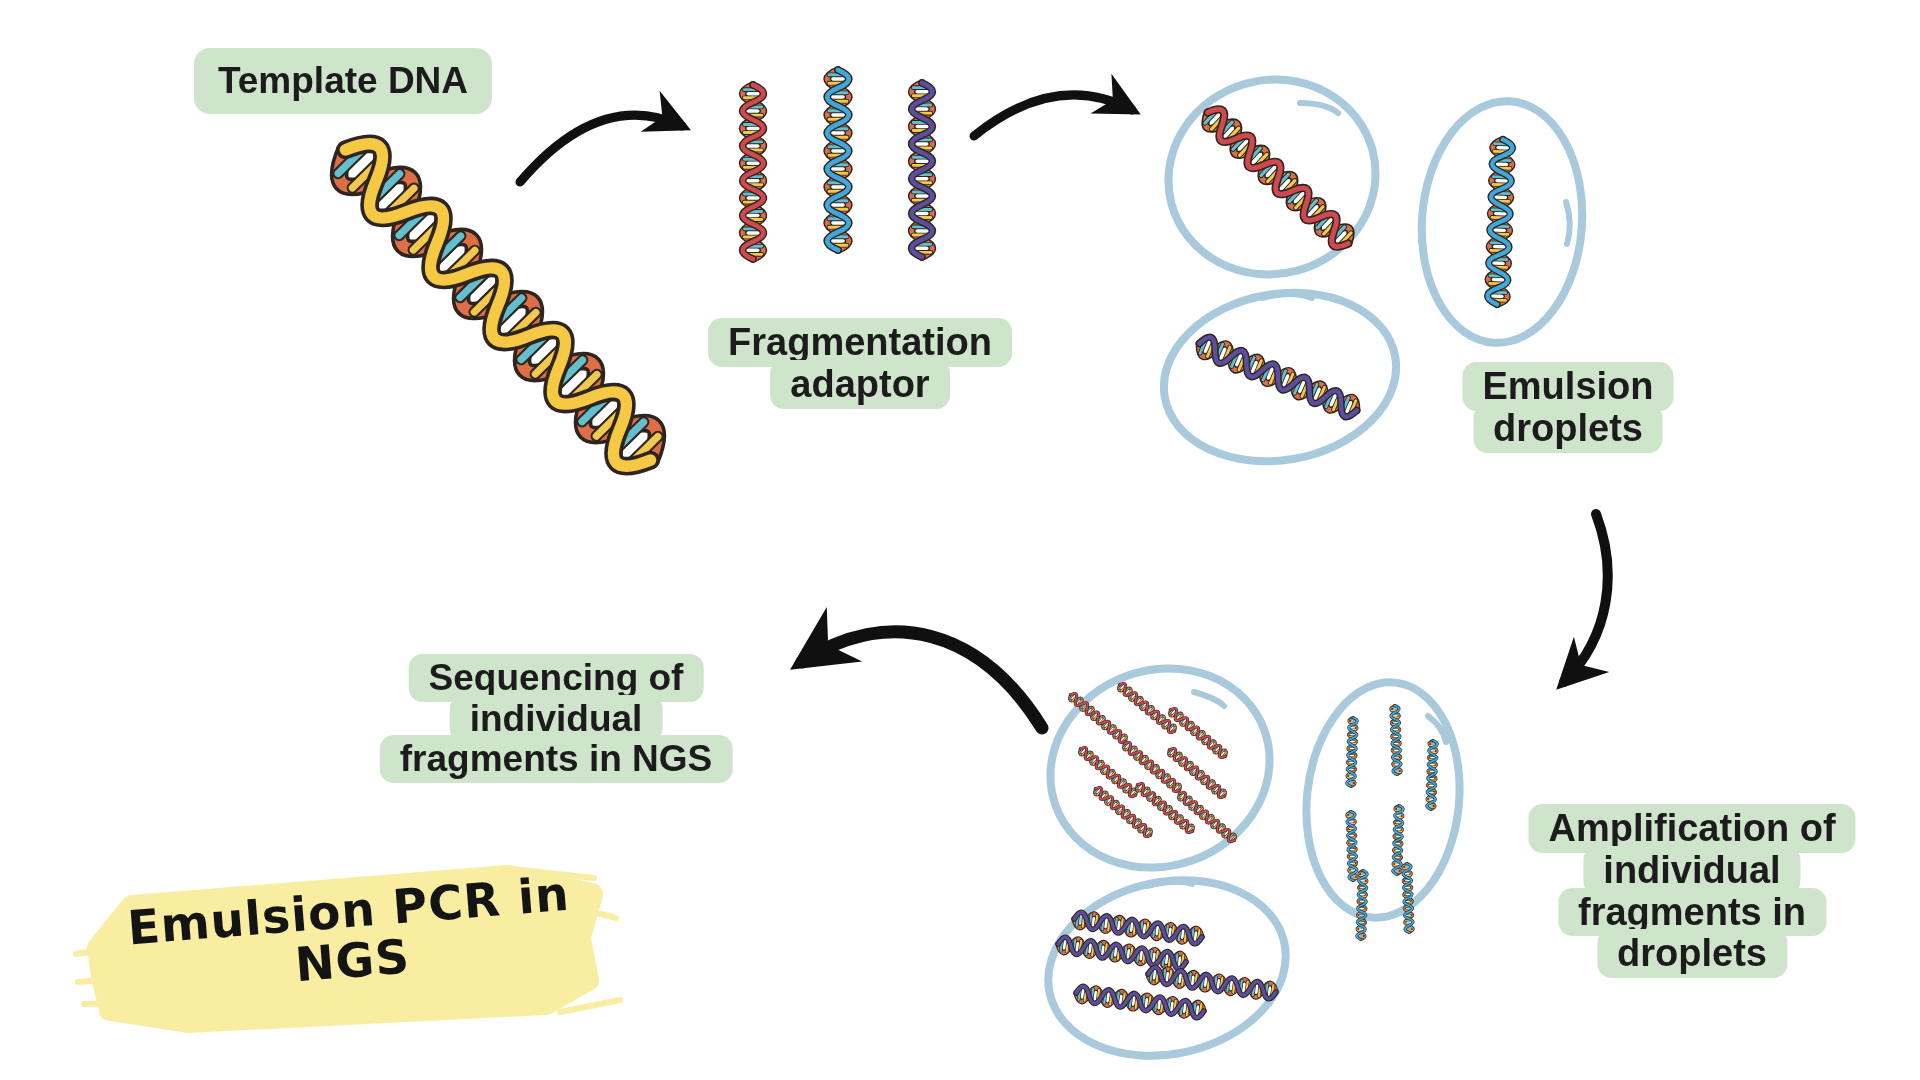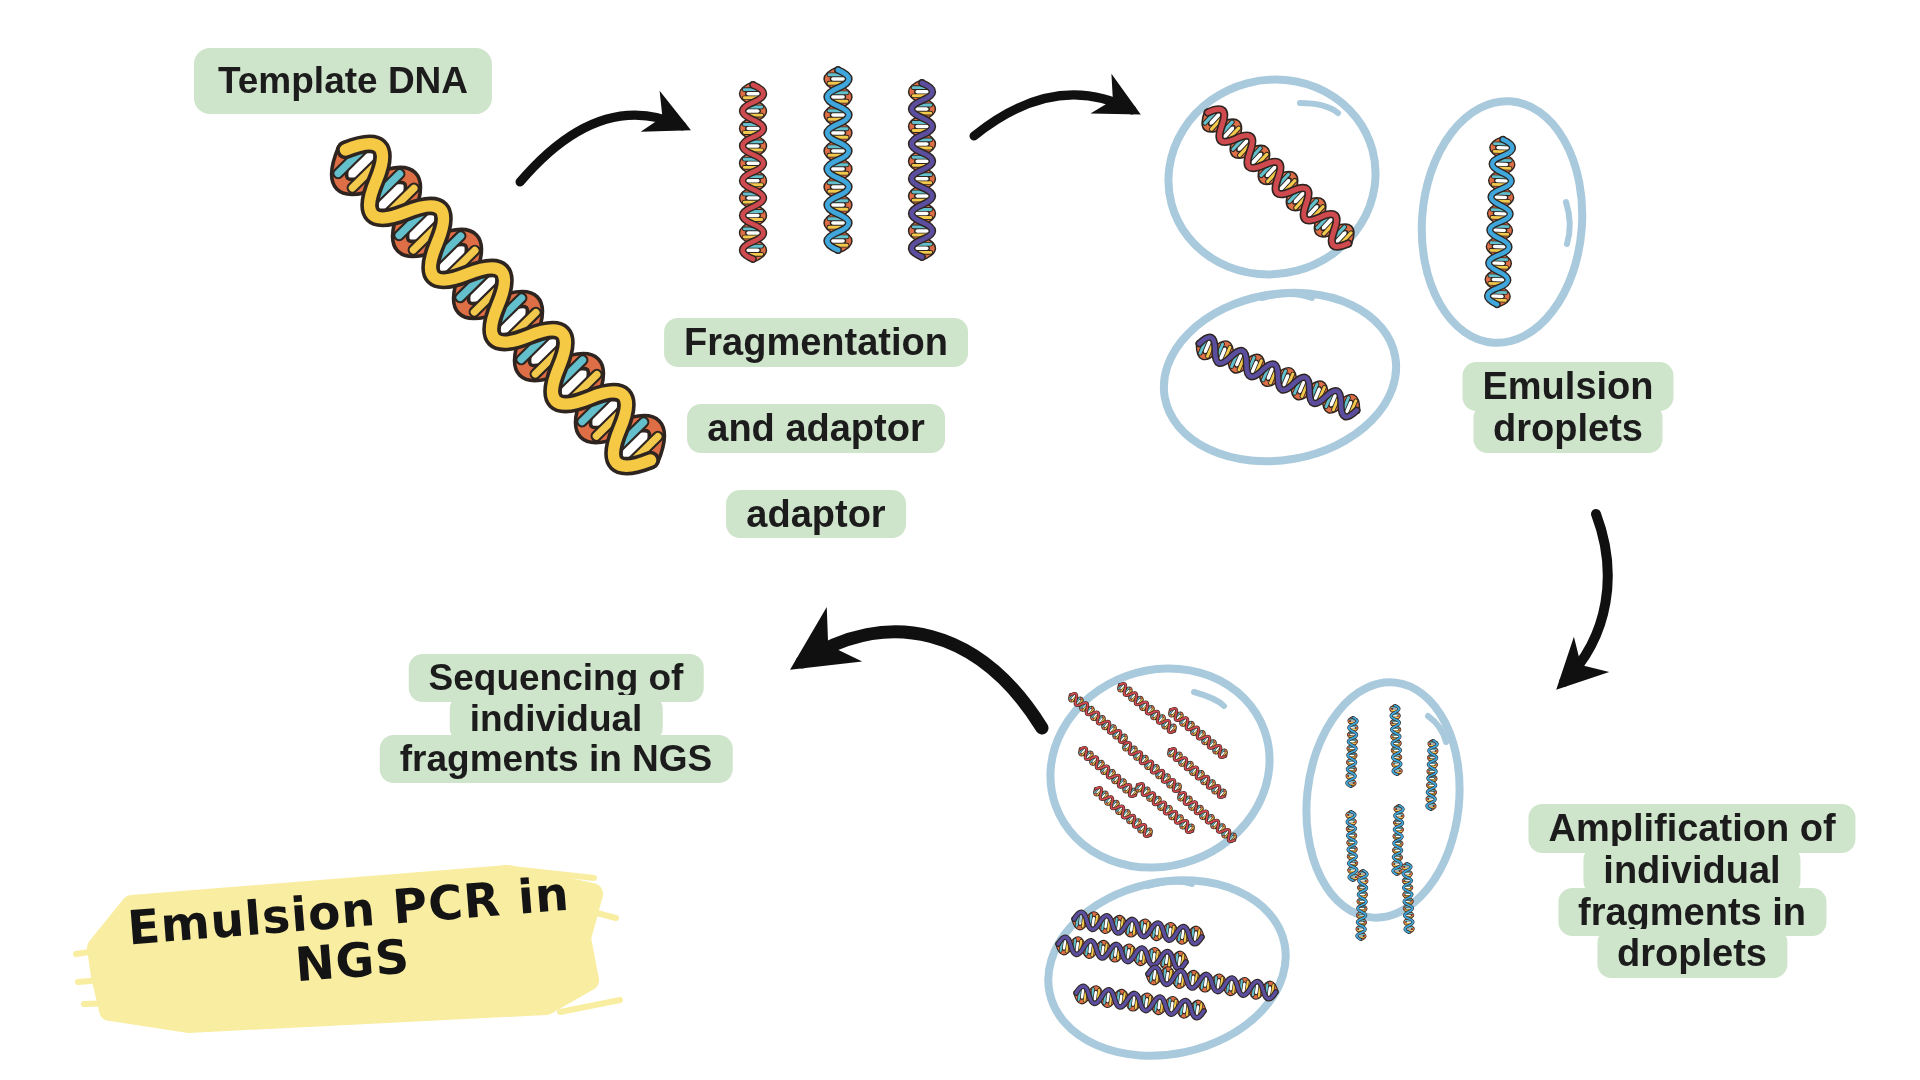--- a/index.html
+++ b/index.html
@@ -187,23 +187,22 @@
   </g>
   <g>
     <path class="arrow" stroke-width="13" marker-end="url(#ah)" d="M1042,728 C980,628 888,606 802,662"></path>
   </g>
 </svg>
 
 <div class="glabel f42" style="left:343px;top:48px;">
   <span>Template DNA</span>
 </div>
 
-<div class="glabel f38" style="left:816px;top:318px;gap:44px;">
+<div class="glabel f38" style="left:860px;top:318px;">
   <span>Fragmentation</span>
-  <span>and adaptor</span>
   <span>adaptor</span>
 </div>
 
 <div class="glabel f38" style="left:1568px;top:362px;">
   <span>Emulsion</span>
   <span>droplets</span>
 </div>
 
 <div class="glabel f38" style="left:1692px;top:804px;">
   <span>Amplification of</span>

